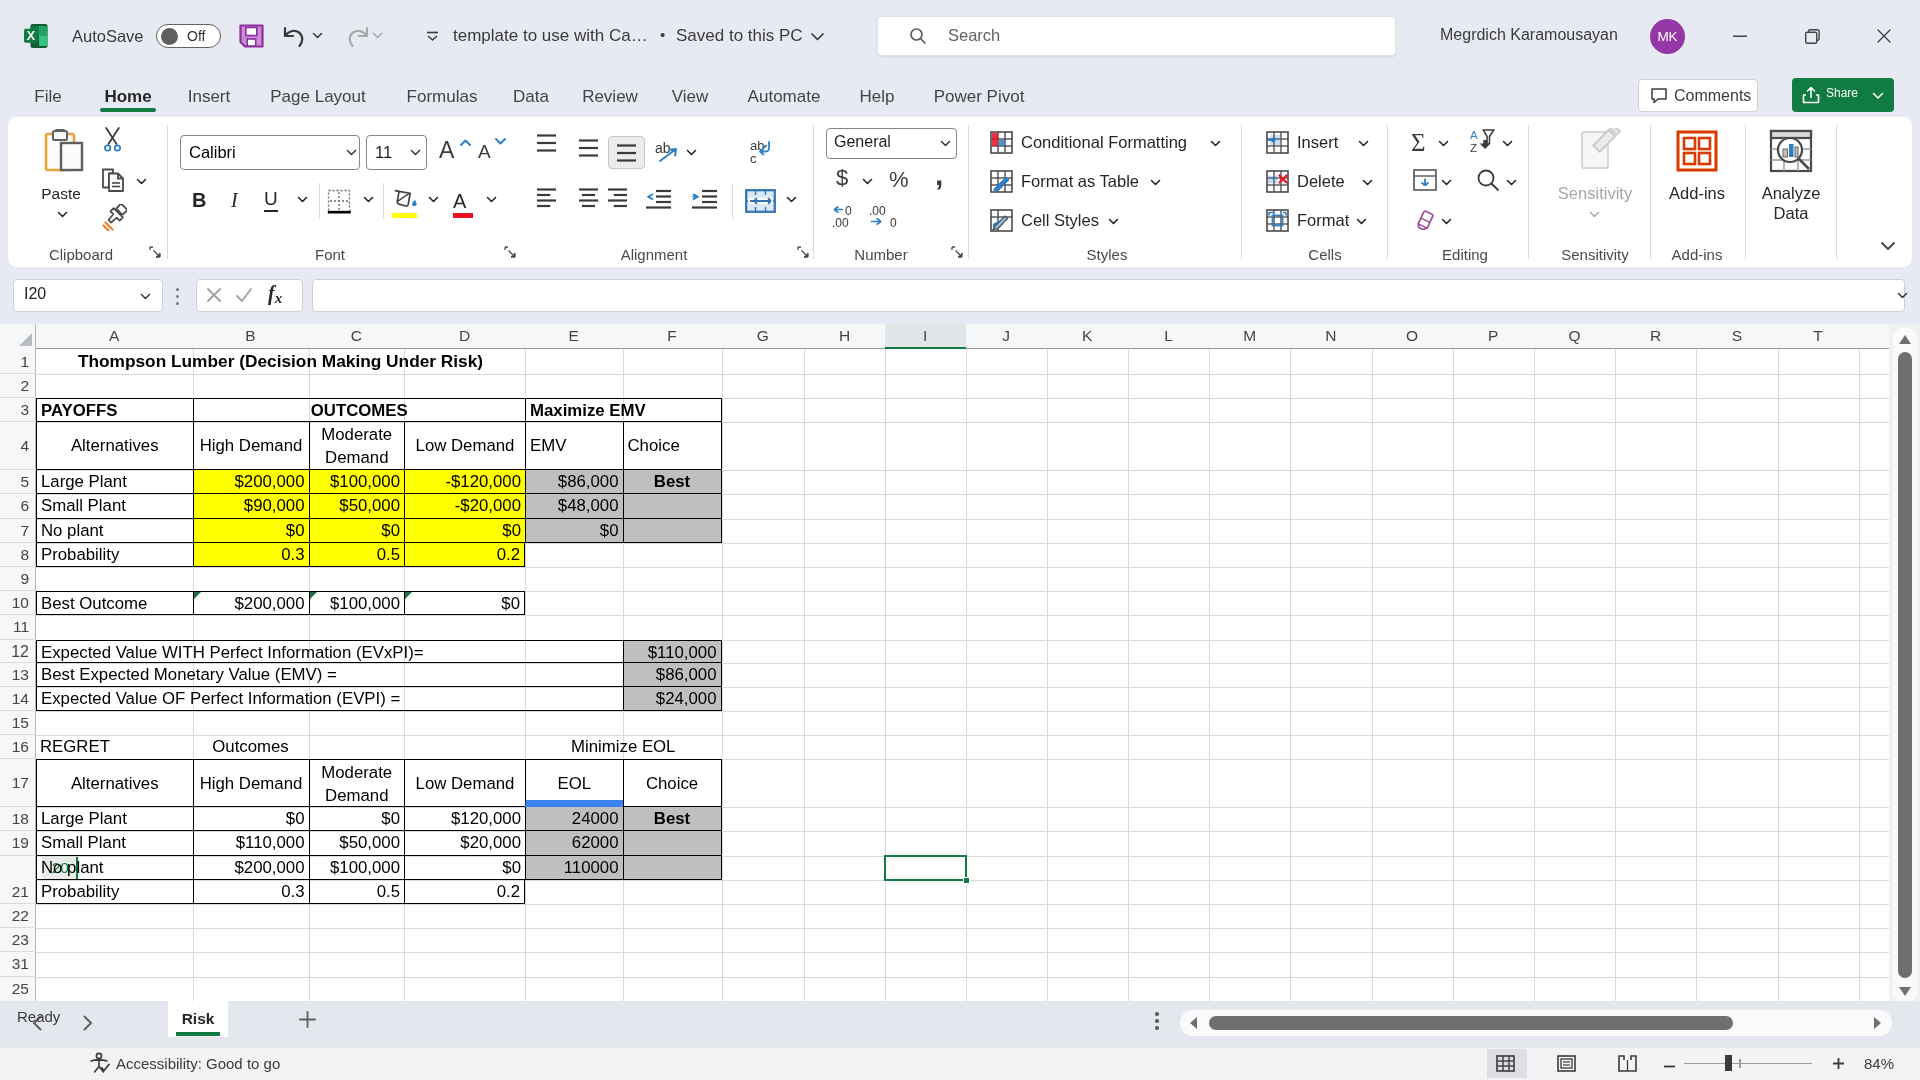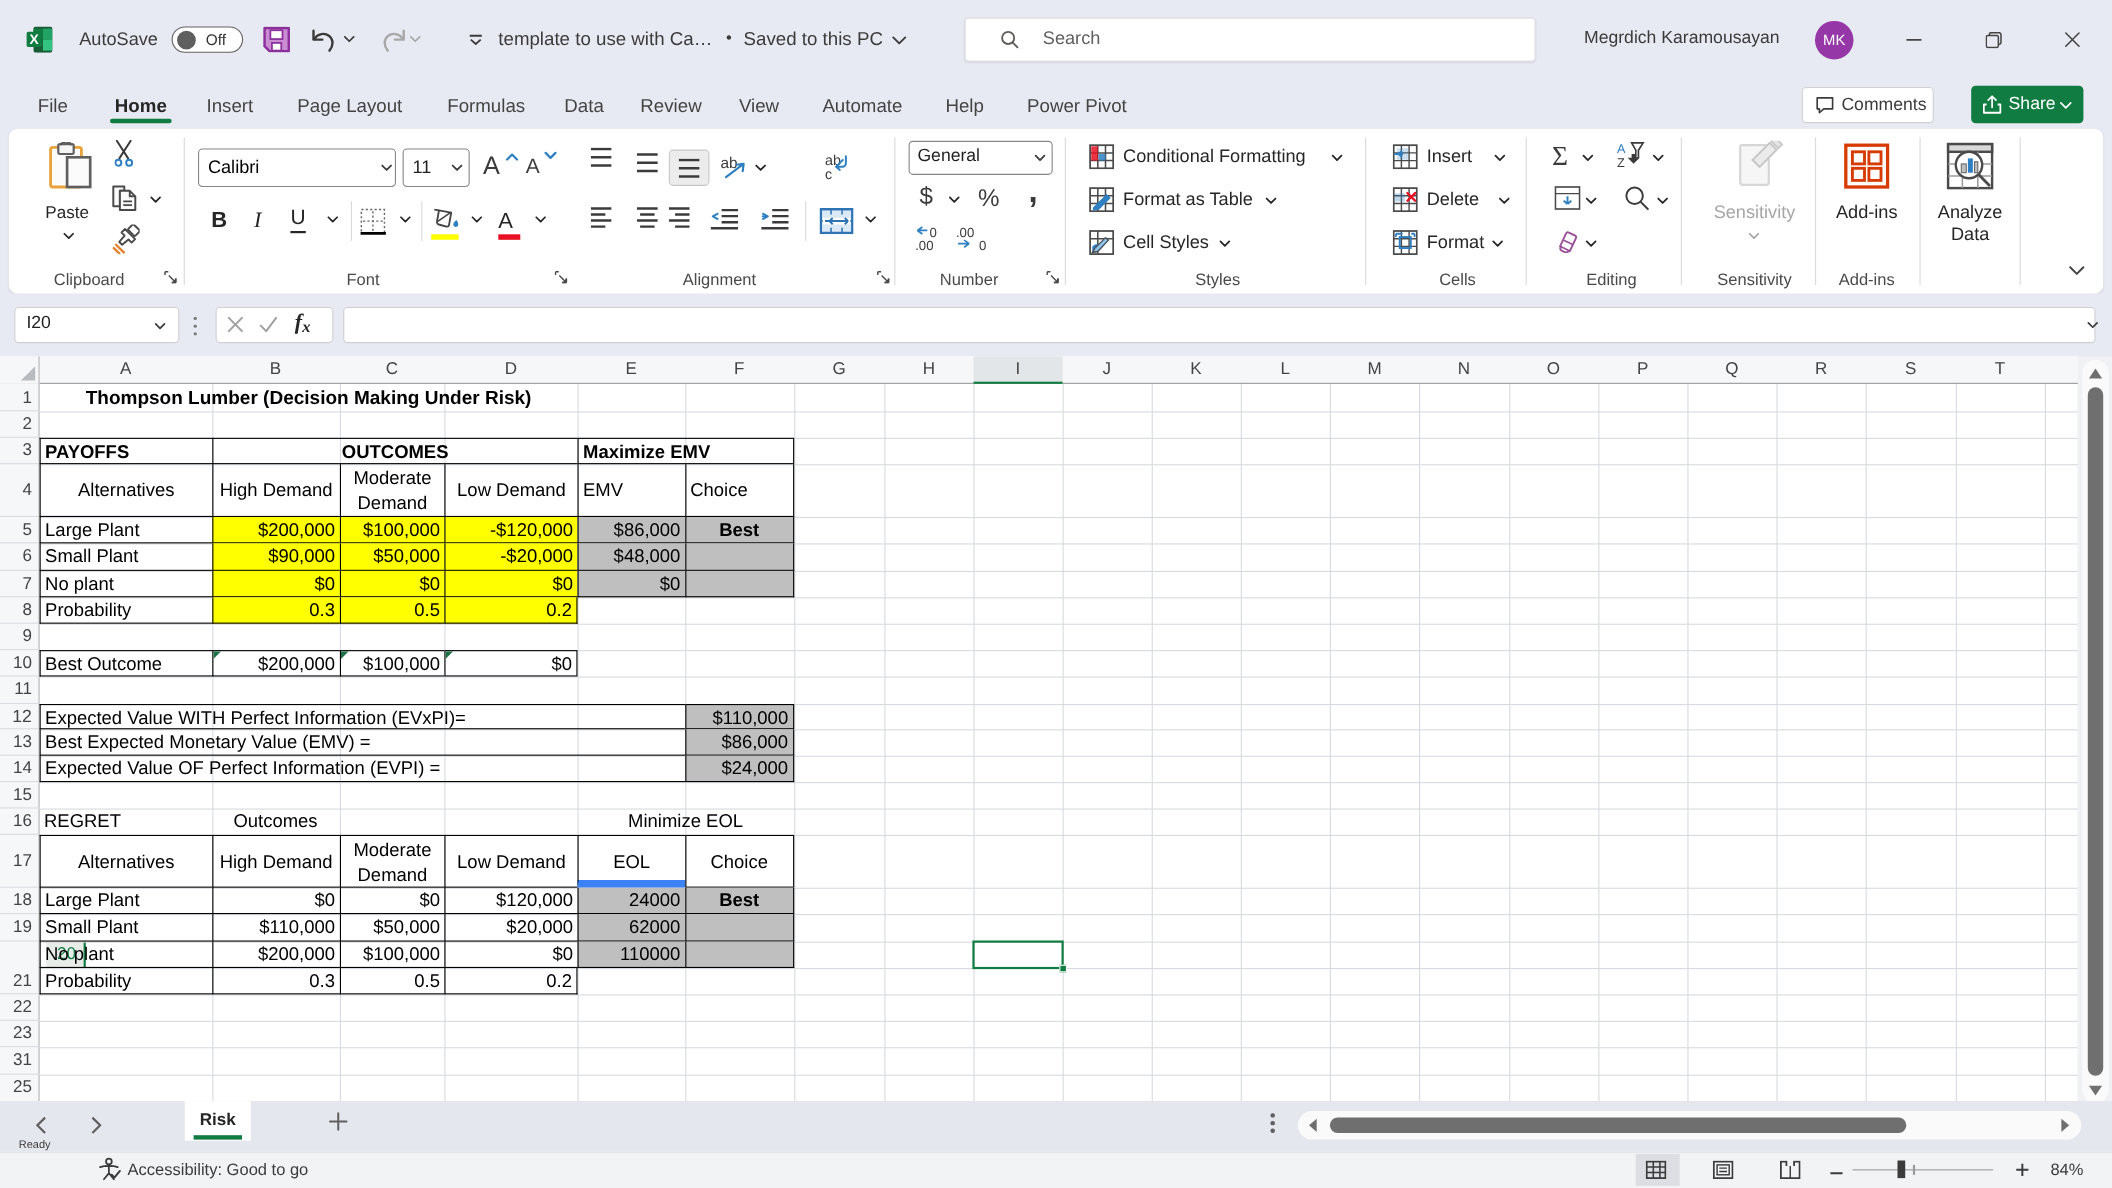--- a/index.html
+++ b/index.html
@@ -116,21 +116,21 @@
     </svg>
   </div>
 <div style="left:1674px;top:87px;font-size:16px;color:#3b3b3b;">Comments</div>
 <div style="left:1792px;top:78px;width:102px;height:34px;background:#107c41;border-radius:4px;"></div>
 <div style="left:1802px;top:86px;">
     <svg width="18" height="18" viewBox="0 0 18 18">
       <path d="M4 9 h-2.5 v7.5 h15 V9 H14" fill="none" stroke="#fff" stroke-width="1.6" stroke-linejoin="round"></path>
 <path d="M9 11.5 V2 M5.5 5 L9 1.5 L12.5 5" fill="none" stroke="#fff" stroke-width="1.6" stroke-linejoin="round" stroke-linecap="round"></path>
     </svg>
   </div>
-<div style="left:1826px;top:86px;font-size:16px;color:#fff;">Share</div>
+<div style="left:1826px;top:86px;font-size:12px;color:#fff;">Share</div>
 <div style="left:1872px;top:92px;">
     <svg width="12" height="8" viewBox="0 0 12 8">
       <path d="M1.5 1.5 L6 6 L10.5 1.5" fill="none" stroke="#fff" stroke-width="1.5" stroke-linecap="round" stroke-linejoin="round"></path>
     </svg>
   </div>
 
 <div style="left:8px;top:117px;width:1904px;height:150px;background:#ffffff;border-radius:8px;box-shadow:0 1px 2px rgba(0,0,0,0.06);"></div>
 <div style="left:166.5px;top:125px;width:1px;height:134px;background:#d9d9db;"></div>
 <div style="left:318.6px;top:183px;width:1px;height:35.5px;background:#d9d9db;"></div>
 <div style="left:383.3px;top:183px;width:1px;height:35.5px;background:#d9d9db;"></div>
@@ -863,21 +863,21 @@
     </svg>
   </div>
 <div style="left:1872px;top:1016px;">
     <svg width="11" height="14" viewBox="0 0 11 14">
       <path d="M2 1 L9 7 L2 13 z" fill="#6f6f6f"></path>
     </svg>
   </div>
 <div style="left:1209px;top:1016px;width:524px;height:14px;background:#6f6f6f;border-radius:7px;"></div>
 
 <div style="left:0px;top:1047px;width:1920px;height:33px;background:#f2f3f5;border-top:1px solid #e1e2e6;"></div>
-<div style="left:17px;top:1036px;font-size:10px;color:#3b3b3b;">Ready</div>
+<div style="left:17px;top:1008px;font-size:15px;color:#3b3b3b;">Ready</div>
 <div style="left:88px;top:1052px;">
     <svg width="22" height="22" viewBox="0 0 22 22">
 <circle cx="11" cy="4" r="2.6" fill="none" stroke="#3b3b3b" stroke-width="1.6"></circle>
 <path d="M3 9 C7 7.5 15 7.5 19 9 M11 8.5 v6 M11 14.5 L6.5 20 M11 14.5 L15.5 20" fill="none" stroke="#3b3b3b" stroke-width="1.6" stroke-linecap="round"></path>
 <path d="M13.5 16 L16 18.5 L21 12.5" fill="none" stroke="#3b3b3b" stroke-width="1.8" stroke-linecap="round" stroke-linejoin="round"></path>
 </svg>
   </div>
 <div style="left:116px;top:1055px;font-size:15px;color:#3b3b3b;">Accessibility: Good to go</div>
 <div style="left:1487px;top:1049px;width:40px;height:29px;background:#dcdee3;"></div>
 <div style="left:1496px;top:1055px;">

